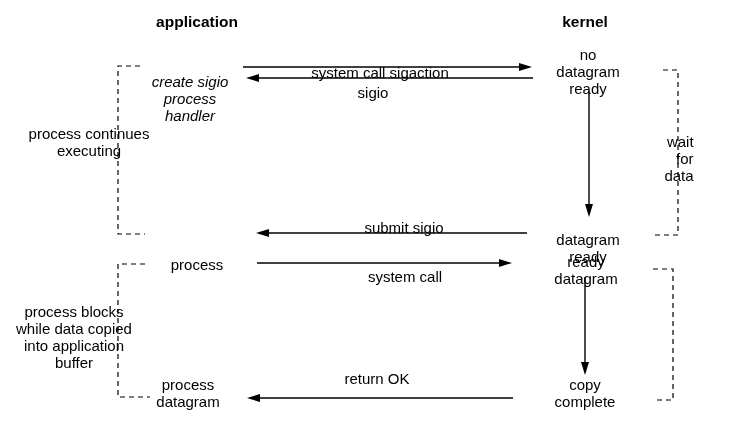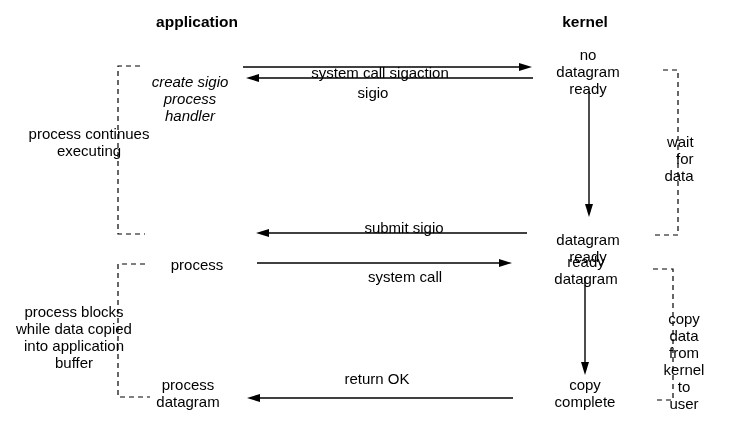--- a/index.html
+++ b/index.html
@@ -107,22 +107,20 @@
 complete</div>
 
   <div class="lbl" style="left:74px; top:303px;">process blocks
 while data copied
 into application
 buffer</div>
   <div class="lbl" style="left:89px; top:125px;">process continues
 executing</div>
   <div class="lbl" style="left:679px; top:133px;text-align:right;">wait for
 data</div>
-  <div class="lbl" style="left:684px; top:310px;">copy data from
-kernel to user</div>
 
   <div class="lbl" style="left:380px; top:40px;margin-top:24px;">system call sigaction</div>
   <div class="lbl" style="left:373px; top:84px;">sigio</div>
   <div class="lbl" style="left:404px; top:219px;">submit sigio</div>
   <div class="lbl" style="left:405px; top:268px;">system call</div>
   <div class="lbl" style="left:377px; top:370px;">return OK</div>
 
 </div>
 
 </body></html>

